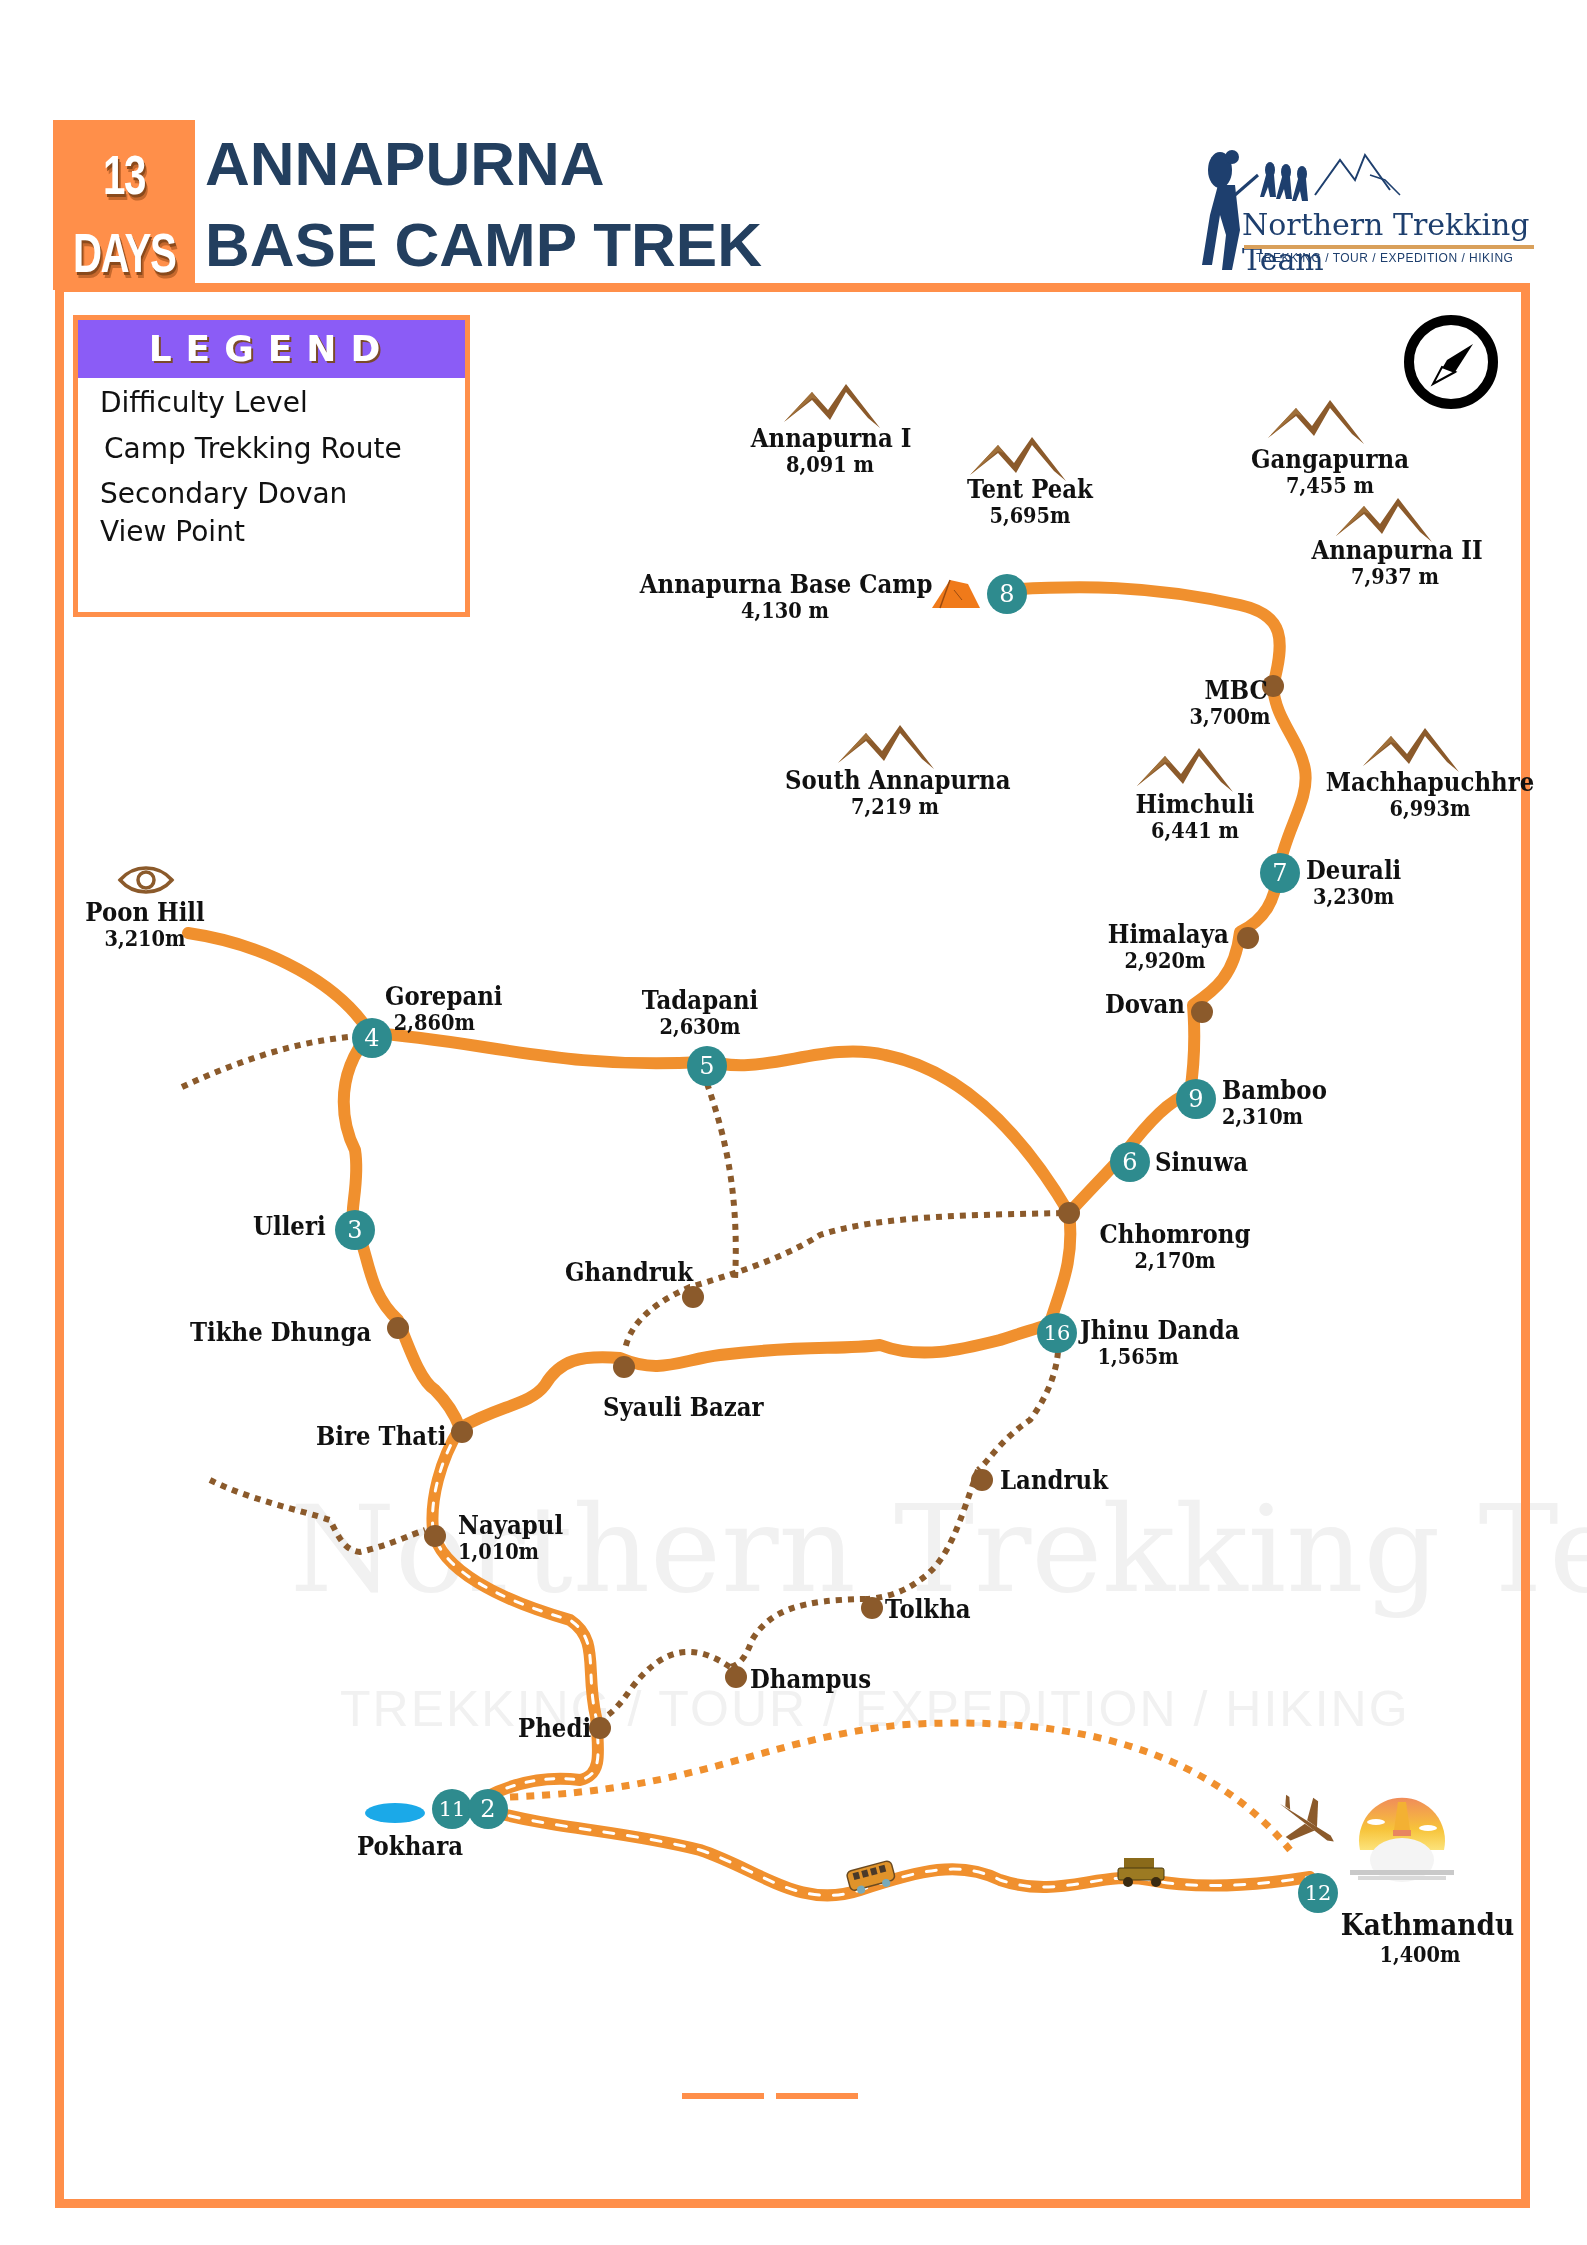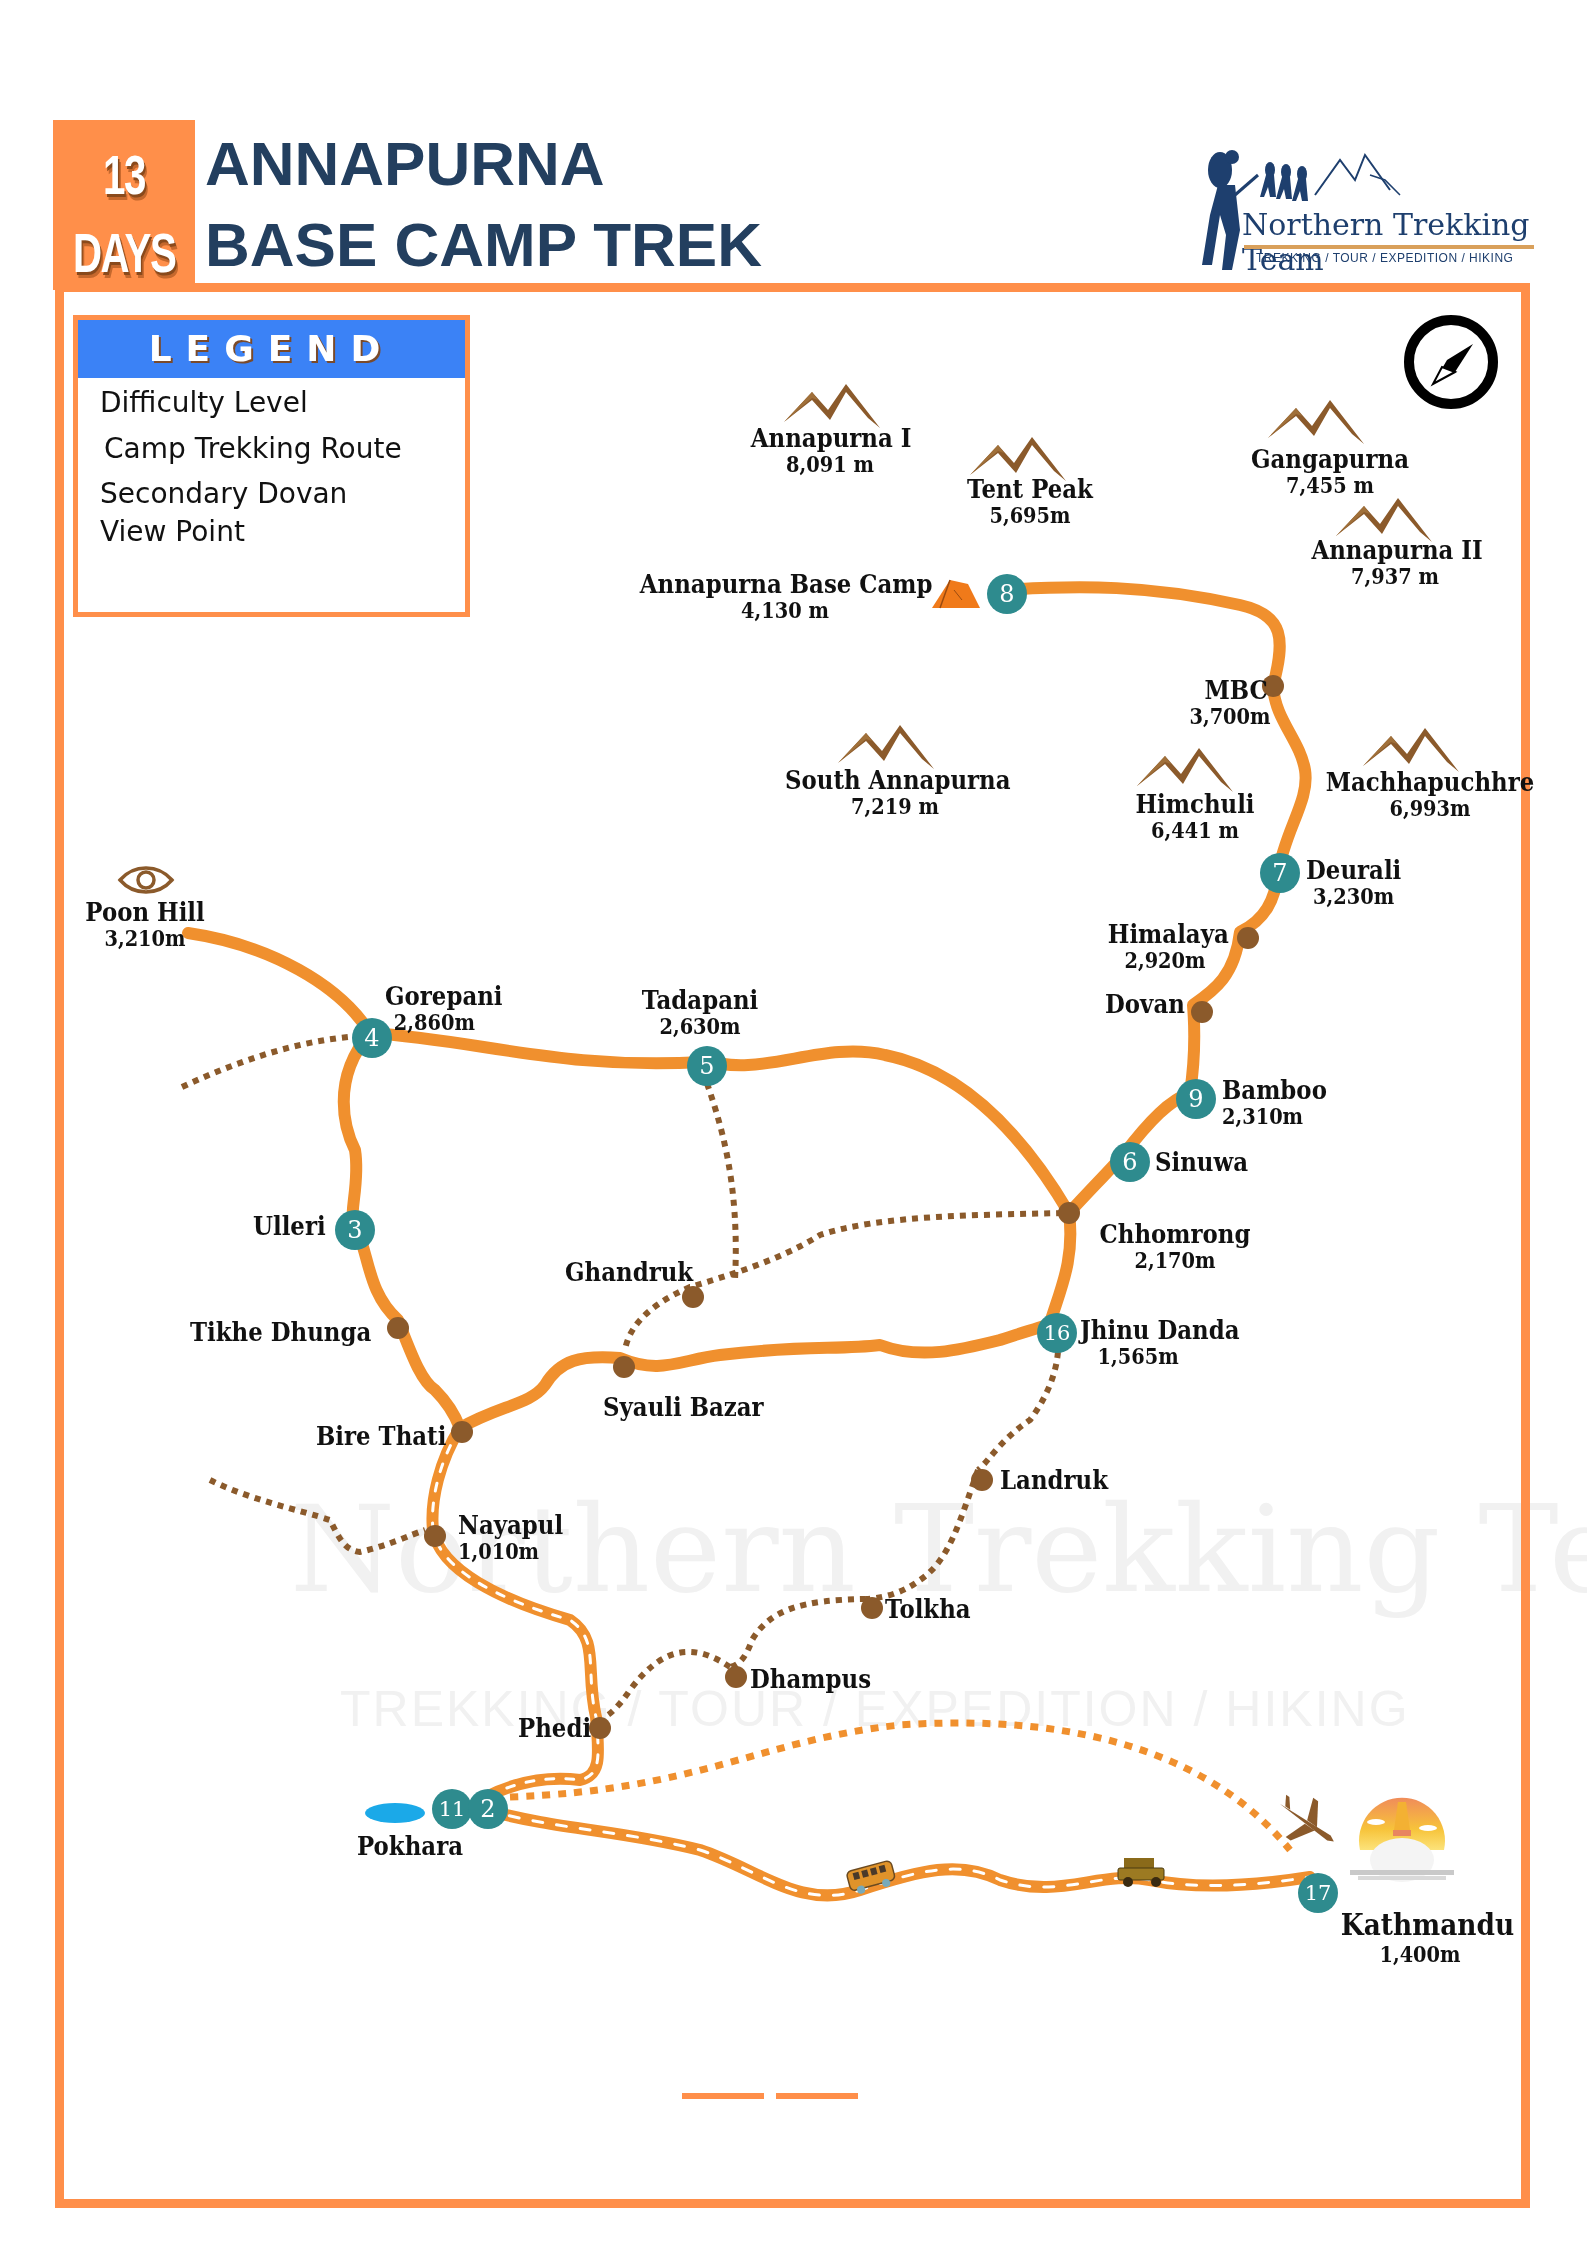--- a/index.html
+++ b/index.html
@@ -4,21 +4,21 @@
 <style>
   html,body{margin:0;padding:0;background:#ffffff;}
   body{width:1587px;height:2245px;position:relative;overflow:hidden;font-family:"DejaVu Serif",serif;}
   .abs{position:absolute;}
   .days-box{left:53px;top:120px;width:142px;height:170px;background:#FF8F4A;}
   .days-num{position:absolute;left:0;width:142px;text-align:center;color:#fff;font-family:"Liberation Sans",sans-serif;font-weight:bold;
     text-shadow:2px 3px 0 #8a4a1c,4px 6px 0 #c5682d;letter-spacing:-2px;transform:scaleX(0.72);}
   .title{font-family:"Liberation Sans",sans-serif;font-weight:bold;color:#233F5F;font-size:62px;line-height:62px;left:205px;}
   .frame{left:55px;top:283px;width:1475px;height:1925px;border:9px solid #FF8F4A;border-left-width:9px;box-sizing:border-box;}
   .legend{left:73px;top:315px;width:397px;height:302px;border:5px solid #FF8F4A;box-sizing:border-box;background:#fff;}
-  .legend-head{position:absolute;left:0;top:0;right:0;height:58px;background:#3b82f6;color:#fff;font-family:"DejaVu Sans",sans-serif;font-weight:bold;
+  .legend-head{position:absolute;left:0;top:0;right:0;height:58px;background:#8b5cf6;color:#fff;font-family:"DejaVu Sans",sans-serif;font-weight:bold;
     font-size:36px;letter-spacing:14px;text-align:center;line-height:58px;text-shadow:2px 2px 0 #7a4a2a;}
   .legend-row{position:absolute;left:22px;font-family:"DejaVu Sans",sans-serif;font-size:28px;color:#111;line-height:32px;}
   .logo-text{font-family:"DejaVu Serif",serif;color:#1e3f6e;font-size:30px;}
   .logo-sub{font-family:"Liberation Sans",sans-serif;color:#1e3f6e;font-size:12px;letter-spacing:0.5px;}
   .lbl{position:absolute;font-family:"DejaVu Serif",serif;font-weight:bold;color:#111;white-space:nowrap;transform:scaleX(0.88);transform-origin:left top;}
   .lbl.c{transform-origin:center top;}
   .name{font-size:26px;line-height:28px;display:block;}
   .alt{font-size:22px;line-height:24px;display:block;font-weight:bold;}
   .footer{left:380px;top:2078px;width:780px;text-align:center;font-family:"DejaVu Sans",sans-serif;font-size:27px;color:#111;}
   .footer .dash{display:inline-block;width:82px;height:6px;background:#FF8F4A;vertical-align:middle;margin:0 6px;}
@@ -208,21 +208,21 @@
 <div class="day" style="left:1007px;top:594px;">8</div>
 <div class="day" style="left:1280px;top:873px;">7</div>
 <div class="day" style="left:1196px;top:1099px;">9</div>
 <div class="day" style="left:1130px;top:1162px;">6</div>
 <div class="day" style="left:1057px;top:1333px;font-size:21px;">16</div>
 <div class="day" style="left:372px;top:1038px;">4</div>
 <div class="day" style="left:707px;top:1066px;">5</div>
 <div class="day" style="left:355px;top:1230px;">3</div>
 <div class="day" style="left:452px;top:1809px;font-size:21px;">11</div>
 <div class="day" style="left:488px;top:1809px;">2</div>
-<div class="day" style="left:1318px;top:1893px;font-size:21px;">17</div>
+<div class="day" style="left:1318px;top:1893px;font-size:21px;">12</div>
 
 <div class="abs legend">
   <div class="legend-head">LEGEND</div>
   <div class="legend-row" style="top:67px;">Difficulty Level</div>
   <div class="legend-row" style="top:113px;left:26px;">Camp Trekking Route</div>
   <div class="legend-row" style="top:158px;">Secondary Dovan</div>
   <div class="legend-row" style="top:196px;">View Point</div>
 </div>
 
 <div class="lbl c" style="left:740px;top:424px;width:180px;text-align:center;">

